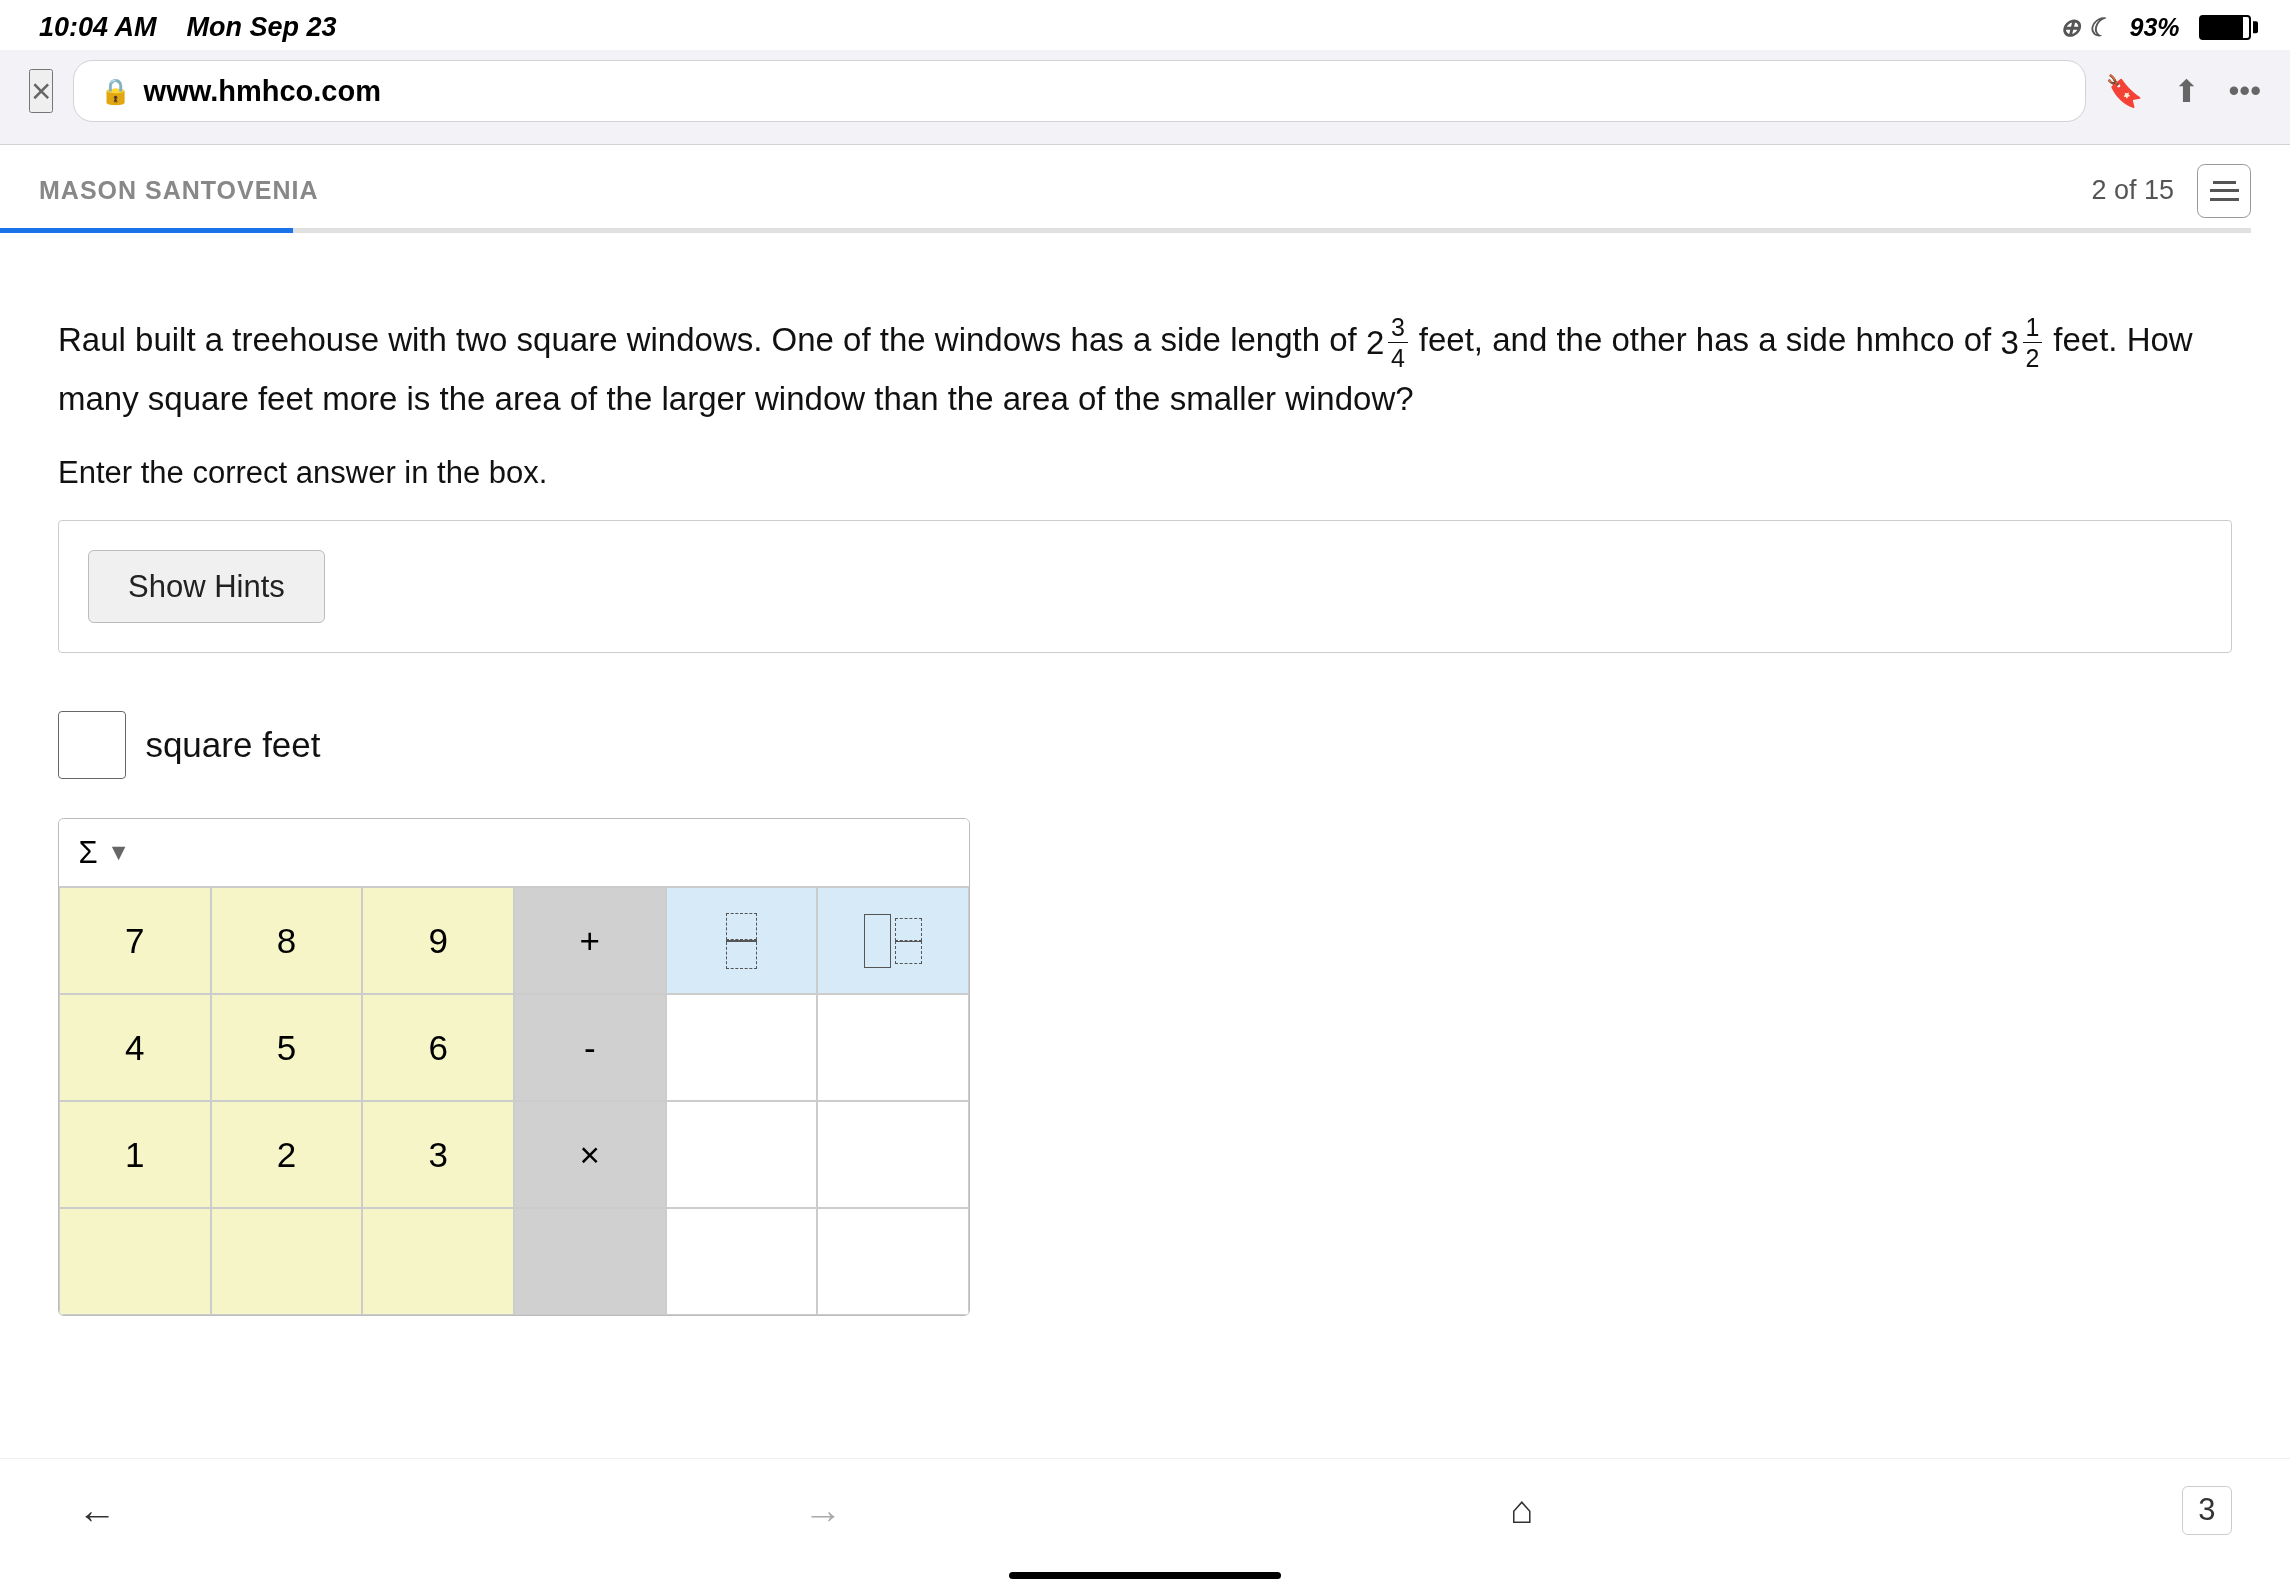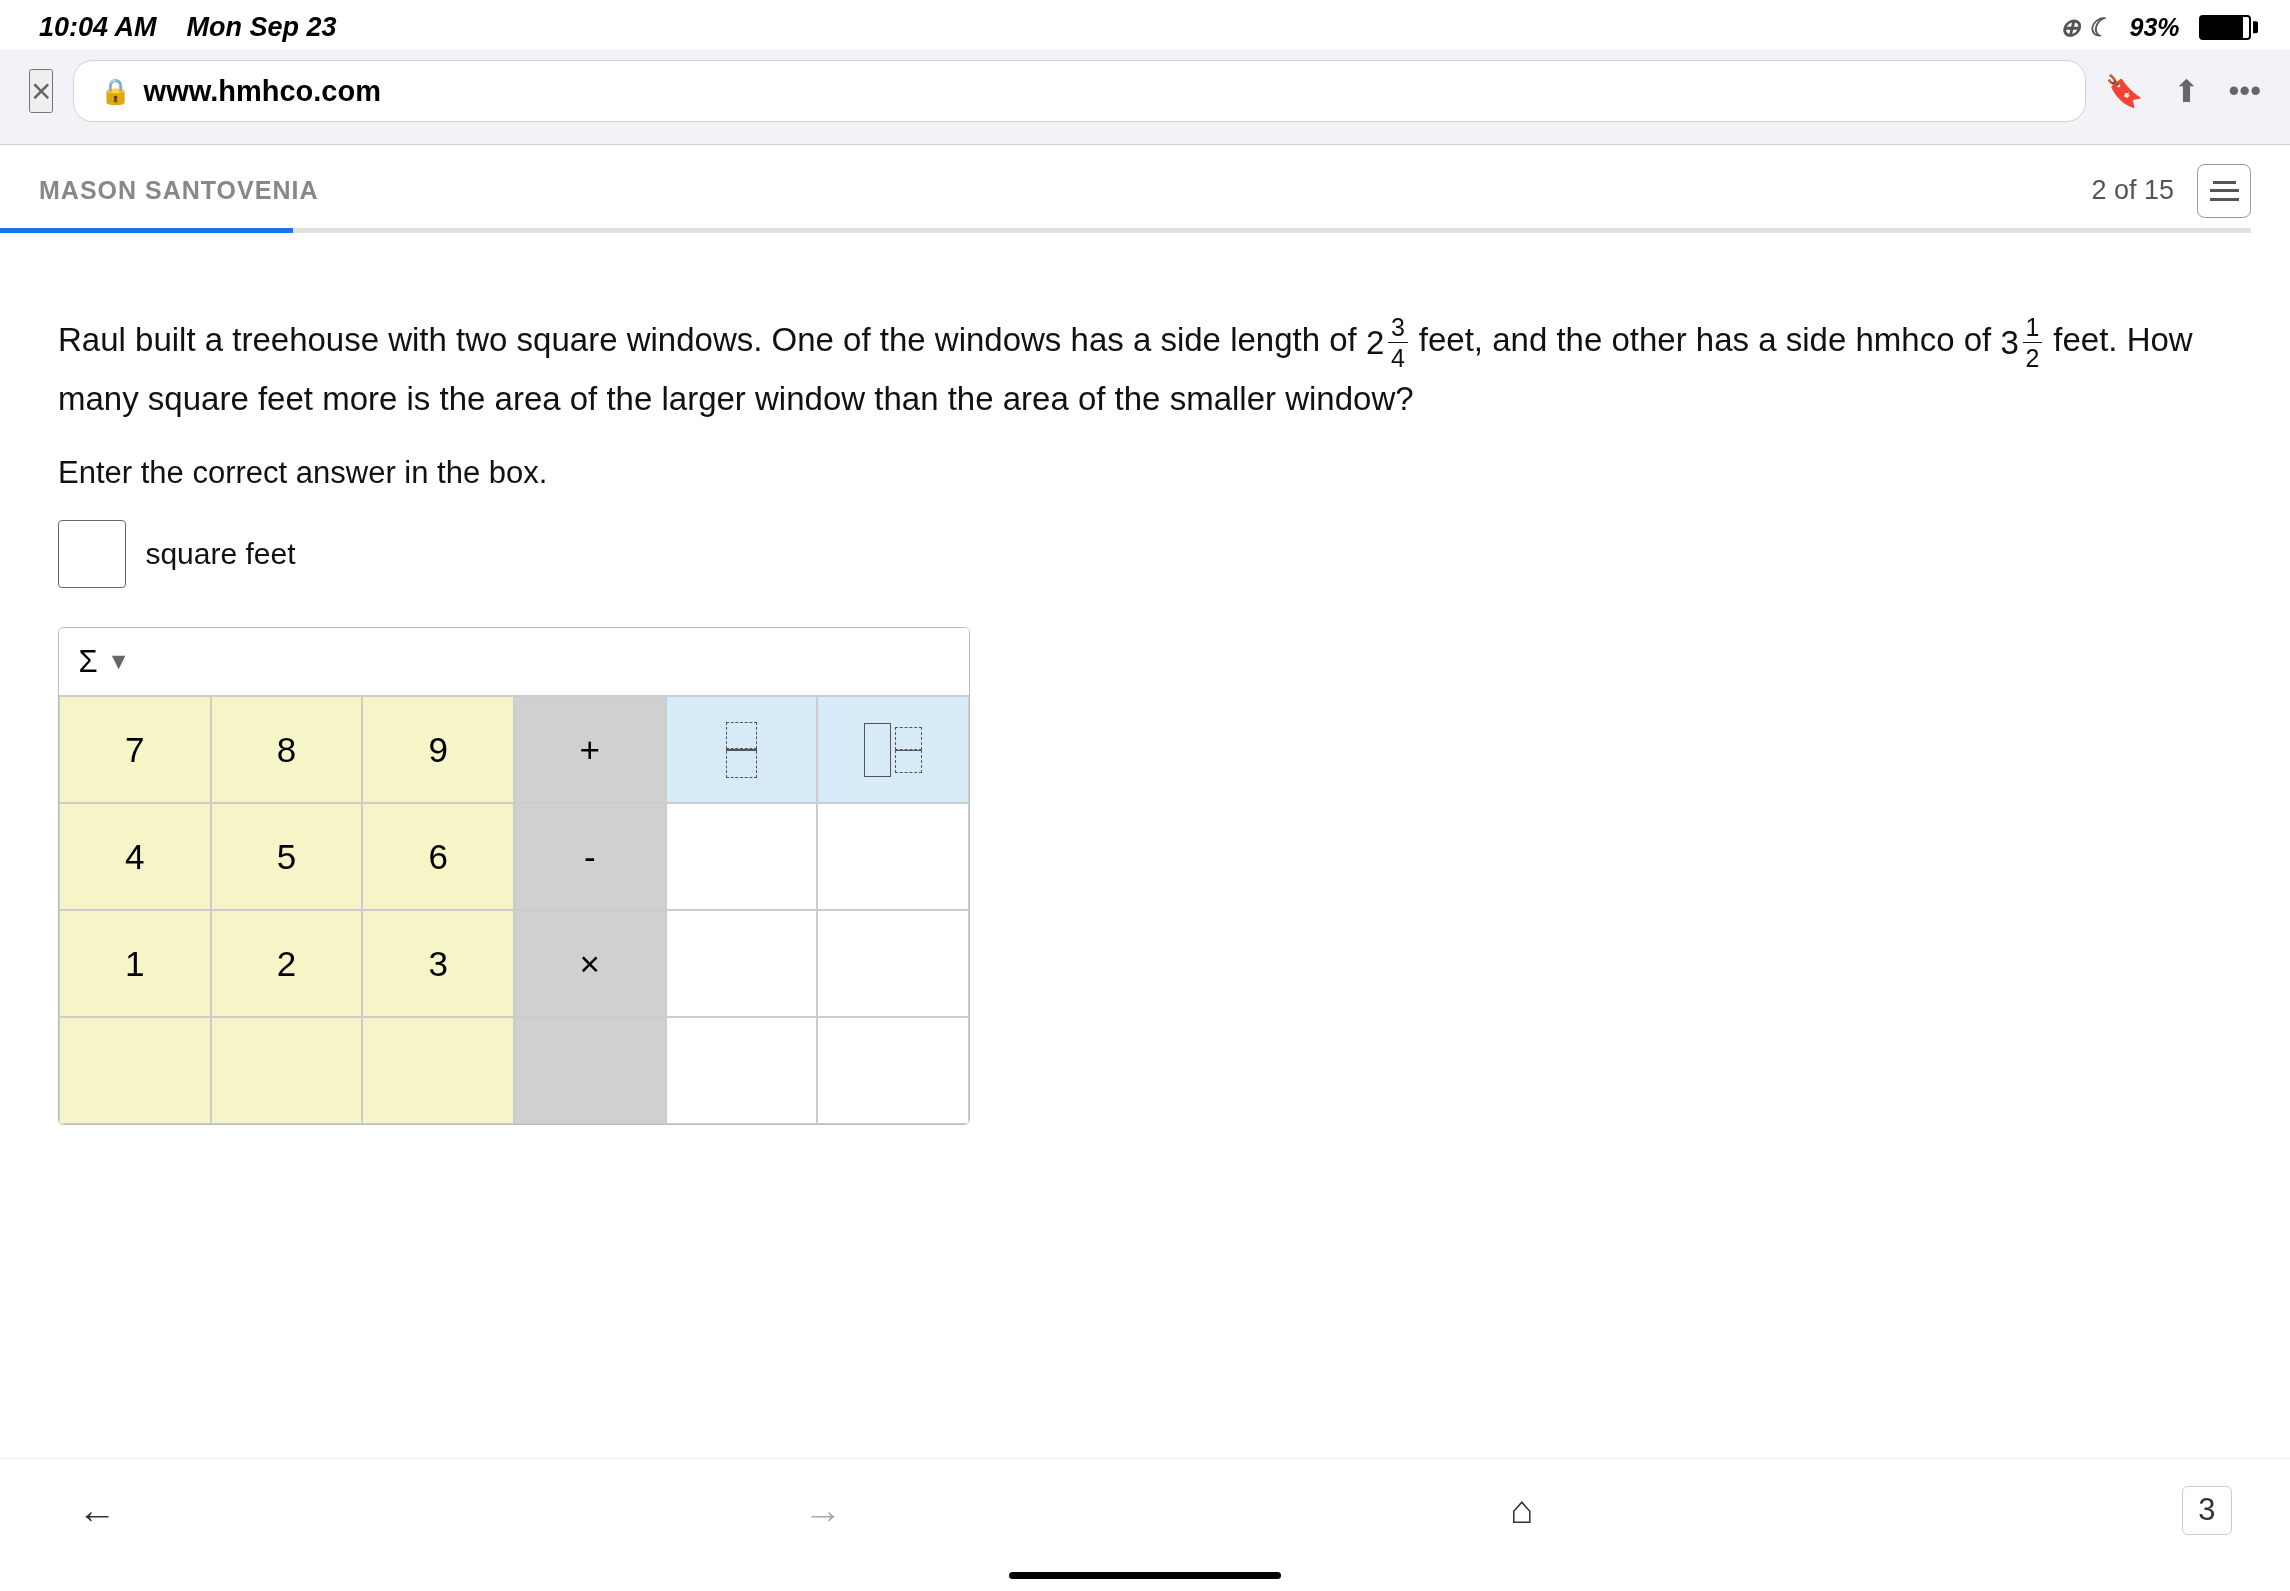--- a/index.html
+++ b/index.html
@@ -225,21 +225,21 @@
       margin-bottom: 39px;
     }
     .answer-box {
       width: 68px;
       height: 68px;
       border: 1.9px solid #666;
       border-radius: 3.9px;
       background: #fff;
     }
     .answer-label {
-      font-size: 30px;
+      font-size: 35px;
       color: #111;
     }
 
     
     .calculator {
       border: 1.5px solid #bbb;
       border-radius: 5.8px;
       overflow: hidden;
       width: 912px;
     }
@@ -445,20 +445,23 @@
       <span class="fraction">
         <span class="numerator">1</span>
         <span class="denominator">2</span>
       </span>
     </span>
     <span>feet. How many square feet more is the area of the larger window than the area of the smaller window?</span>
   </p>
 
   <p class="instruction-text">Enter the correct answer in the box.</p>
 
+  <div class="hints-container">
+    <button class="show-hints-btn">Show Hints</button>
+  </div>
 
   <div class="answer-row">
     <div class="answer-box"></div>
     <span class="answer-label">square feet</span>
   </div>
 
   <div class="calculator">
 
     <div class="calc-header">
       <span class="sigma">Σ</span>

